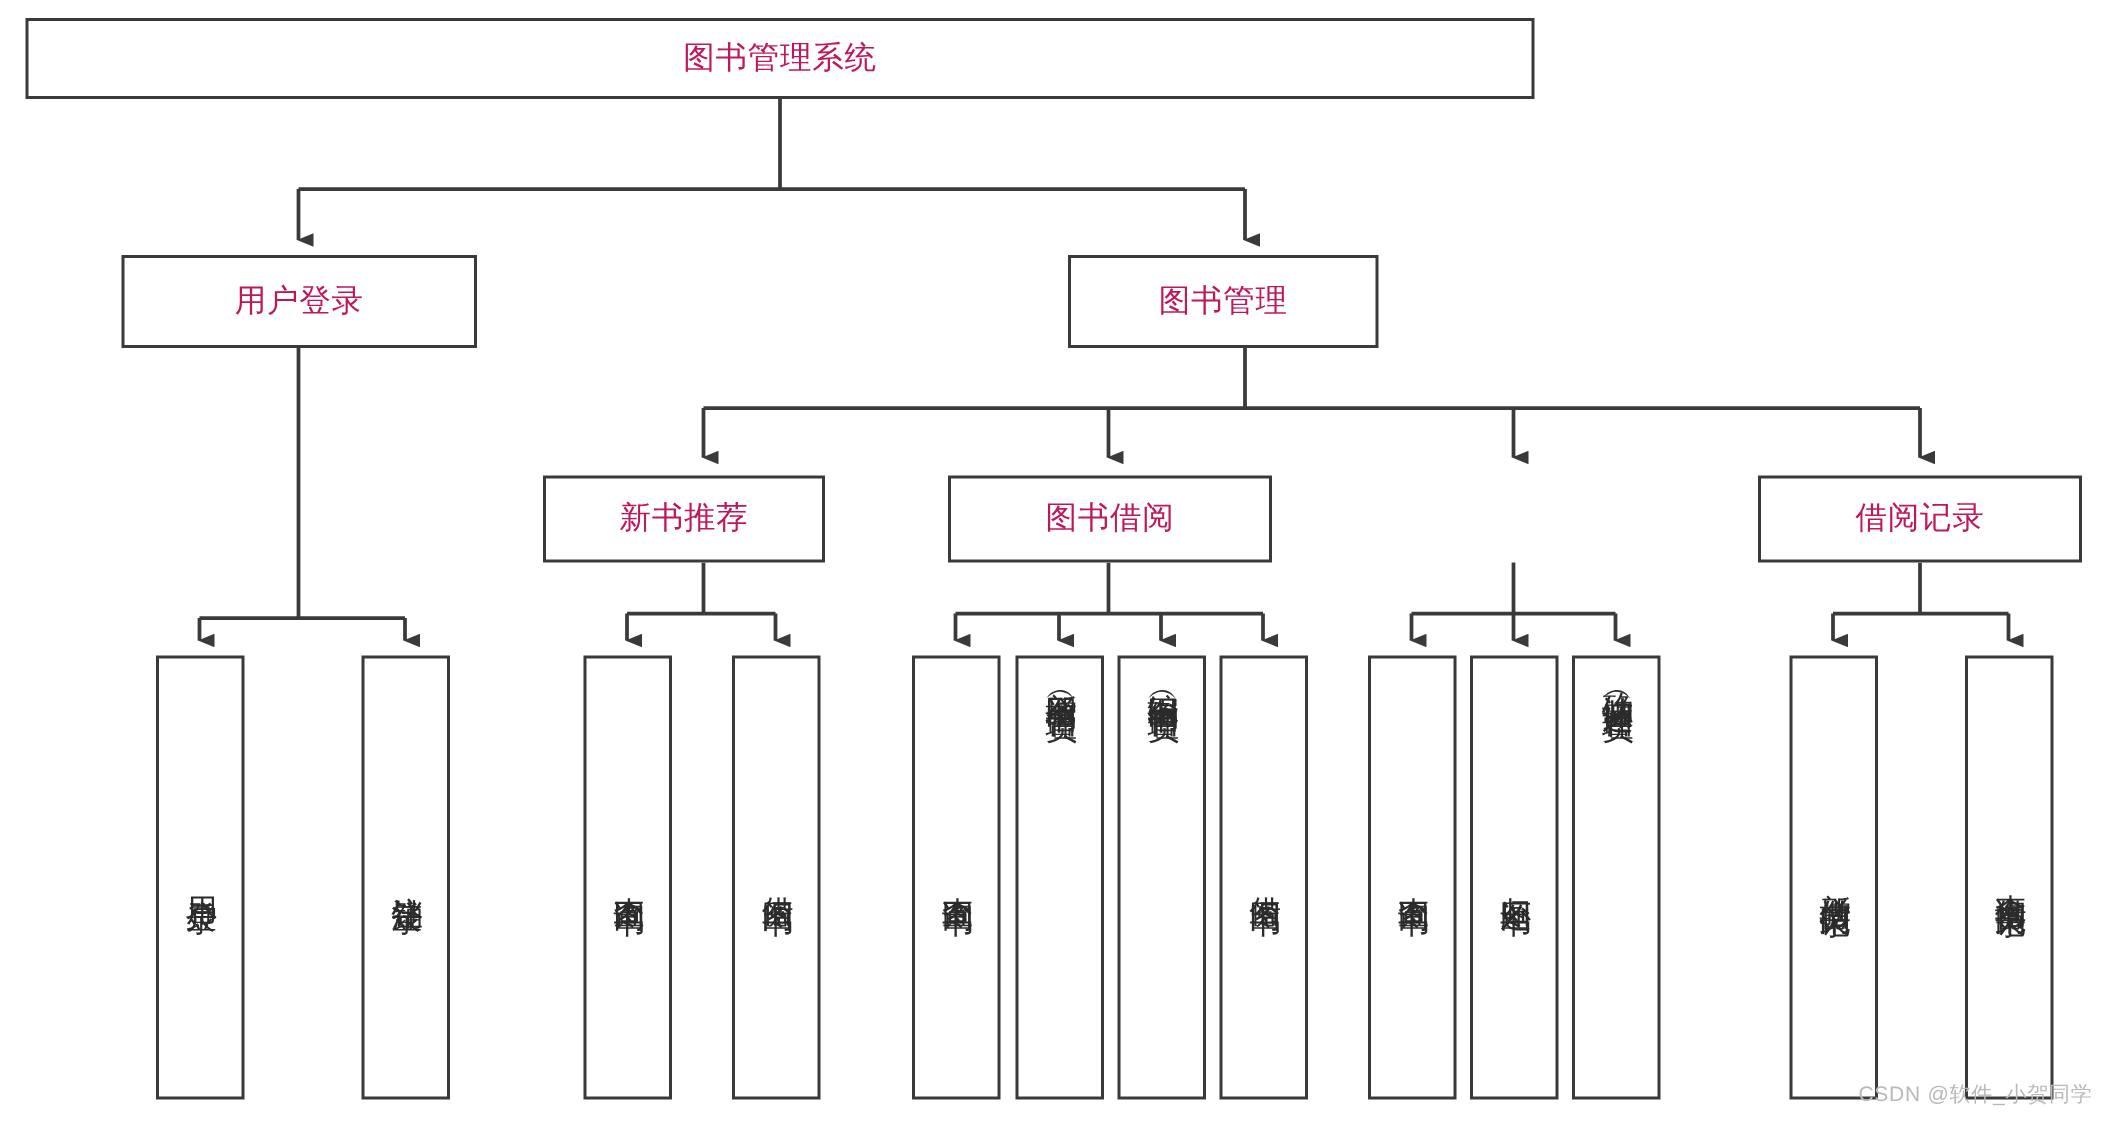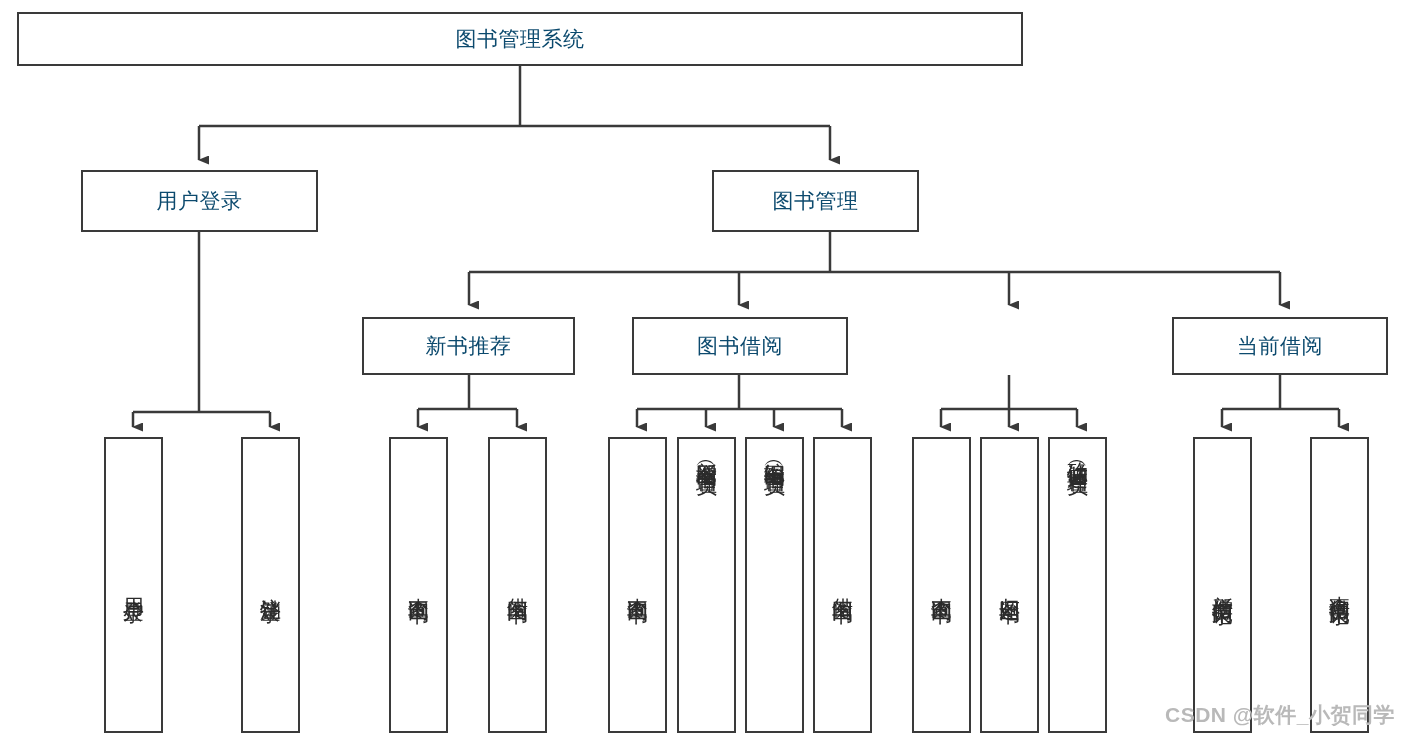--- a/index.html
+++ b/index.html
@@ -25,21 +25,21 @@
     position: absolute;
     box-sizing: border-box;
     background: #ffffff;
     border: 2.5px solid #3a3a3a;
     display: flex;
     align-items: center;
     justify-content: center;
   }
   .node-label-h {
     font-size: 21px;
-    color: #0c4a6e;
+    color: #be185d;
     letter-spacing: 0.5px;
     white-space: nowrap;
     line-height: 1.1;
   }
   .node-label-v {
     font-size: 21px;
     color: #2b2b2b;
     writing-mode: vertical-rl;
     text-orientation: upright;
     letter-spacing: 2px;
@@ -60,26 +60,25 @@
     position: absolute;
     left: 0;
     top: 0;
     width: 1405px;
     height: 747px;
     pointer-events: none;
   }
   #watermark {
     position: absolute;
     right: 10px;
-    bottom: 18px;
-    font-size: 21px;
+    bottom: 8px;
+    font-size: 14px;
     color: #b9b9b9;
     white-space: nowrap;
     letter-spacing: 0.5px;
-    font-weight: bold;
   }
 </style>
 </head>
 <body>
 
 <div id="diagram-root">
 
   <svg id="connector-layer" viewBox="0 0 1405 747" width="1405" height="747" xmlns="http://www.w3.org/2000/svg">
     <defs>
       <marker id="arrowhead" markerWidth="9" markerHeight="11" refX="4.5" refY="10" orient="auto" markerUnits="userSpaceOnUse">
@@ -134,28 +133,28 @@
     <span class="node-label-h">图书管理系统</span>
   </div>
 
   <div class="node-box" style="left:81px; top:170px; width:237px; height:62px;">
     <span class="node-label-h">用户登录</span>
   </div>
   <div class="node-box" style="left:712px; top:170px; width:207px; height:62px;">
     <span class="node-label-h">图书管理</span>
   </div>
 
-  <div class="node-box" style="left:362px; top:317px; width:213px; height:58px;">
+  <div class="node-box" style="left:362px; top:317px; width:188px; height:58px;">
     <span class="node-label-h">新书推荐</span>
   </div>
   <div class="node-box" style="left:632px; top:317px; width:216px; height:58px;">
     <span class="node-label-h">图书借阅</span>
   </div>
   <div class="node-box" style="left:1172px; top:317px; width:216px; height:58px;">
-    <span class="node-label-h">当前借阅</span>
+    <span class="node-label-h">借阅记录</span>
   </div>
 
   <div class="node-box leaf-box mid" style="left:104px; top:437px; width:59px; height:296px;">
     <span class="node-label-v">用户登录</span>
   </div>
   <div class="node-box leaf-box mid" style="left:241px; top:437px; width:59px; height:296px;">
     <span class="node-label-v">注销登录</span>
   </div>
 
   <div class="node-box leaf-box mid" style="left:389px; top:437px; width:59px; height:296px;">

